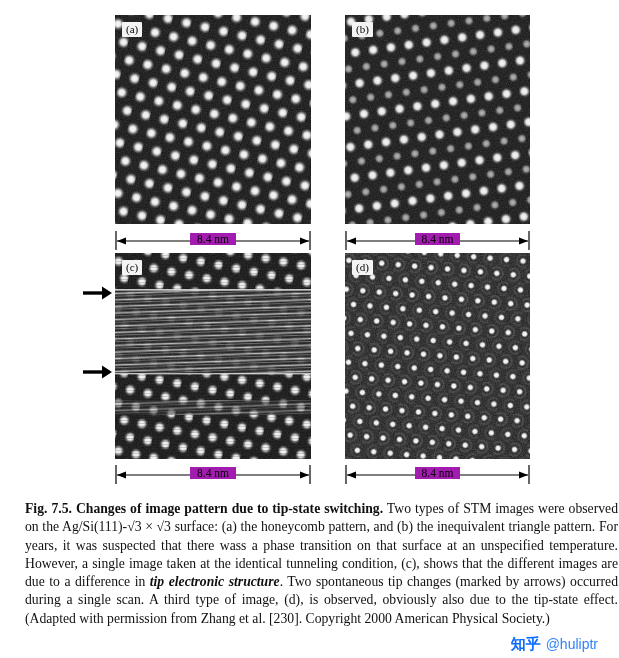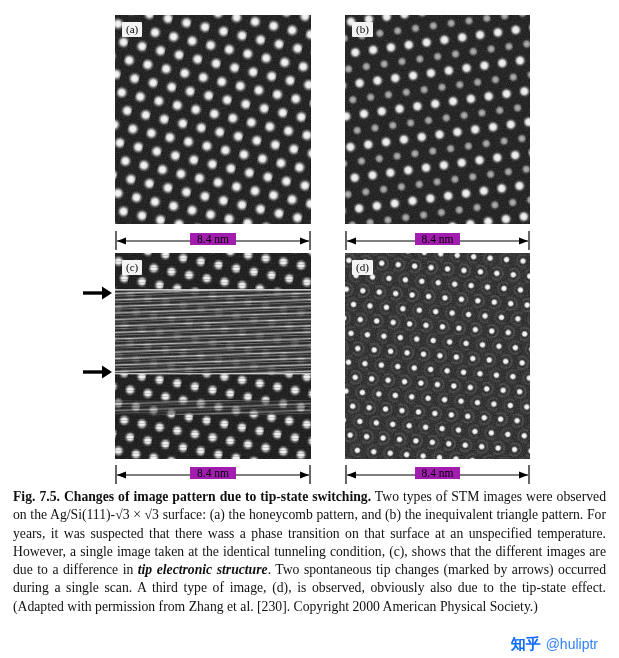--- a/index.html
+++ b/index.html
@@ -7,21 +7,21 @@
         font-family:"Liberation Serif","DejaVu Serif",serif;}
   .panel{position:absolute;}
   .panel svg{display:block;}
   .plabel{position:absolute;top:7px;left:7px;background:#f4f4f4;color:#000;
           font-size:11px;line-height:13px;padding:1px 4px;border-radius:1px;}
   .scalebar{position:absolute;height:24px;}
   .scalebar svg{display:block;}
   .sb-text{position:absolute;top:6px;left:50%;transform:translateX(-50%);
            background:#a21caf;padding:0 7px;font-size:11.5px;color:#000;white-space:nowrap;}
   .tip-arrow{position:absolute;}
-  .caption{position:absolute;left:13px;top:488px;width:593px;margin:0;
+  .caption{position:absolute;left:13px;top:488px;width:593px;margin:12px;
            font-size:13.7px;line-height:18.3px;text-align:justify;color:#101010;}
   .b{font-weight:bold;}
   .bi{font-weight:bold;font-style:italic;}
   .watermark{position:absolute;top:633px;right:14px;background:rgba(255,255,255,0.82);
              padding:2px 7px 3px;border-radius:3px;white-space:nowrap;
              font-family:"Liberation Sans","DejaVu Sans",sans-serif;}
   .wm-brand{font-weight:700;font-size:15px;color:#0b6bff;}
   .wm-handle{font-size:14px;margin-left:5px;color:#0b6bff;opacity:.85;}
 </style>
 </head>

